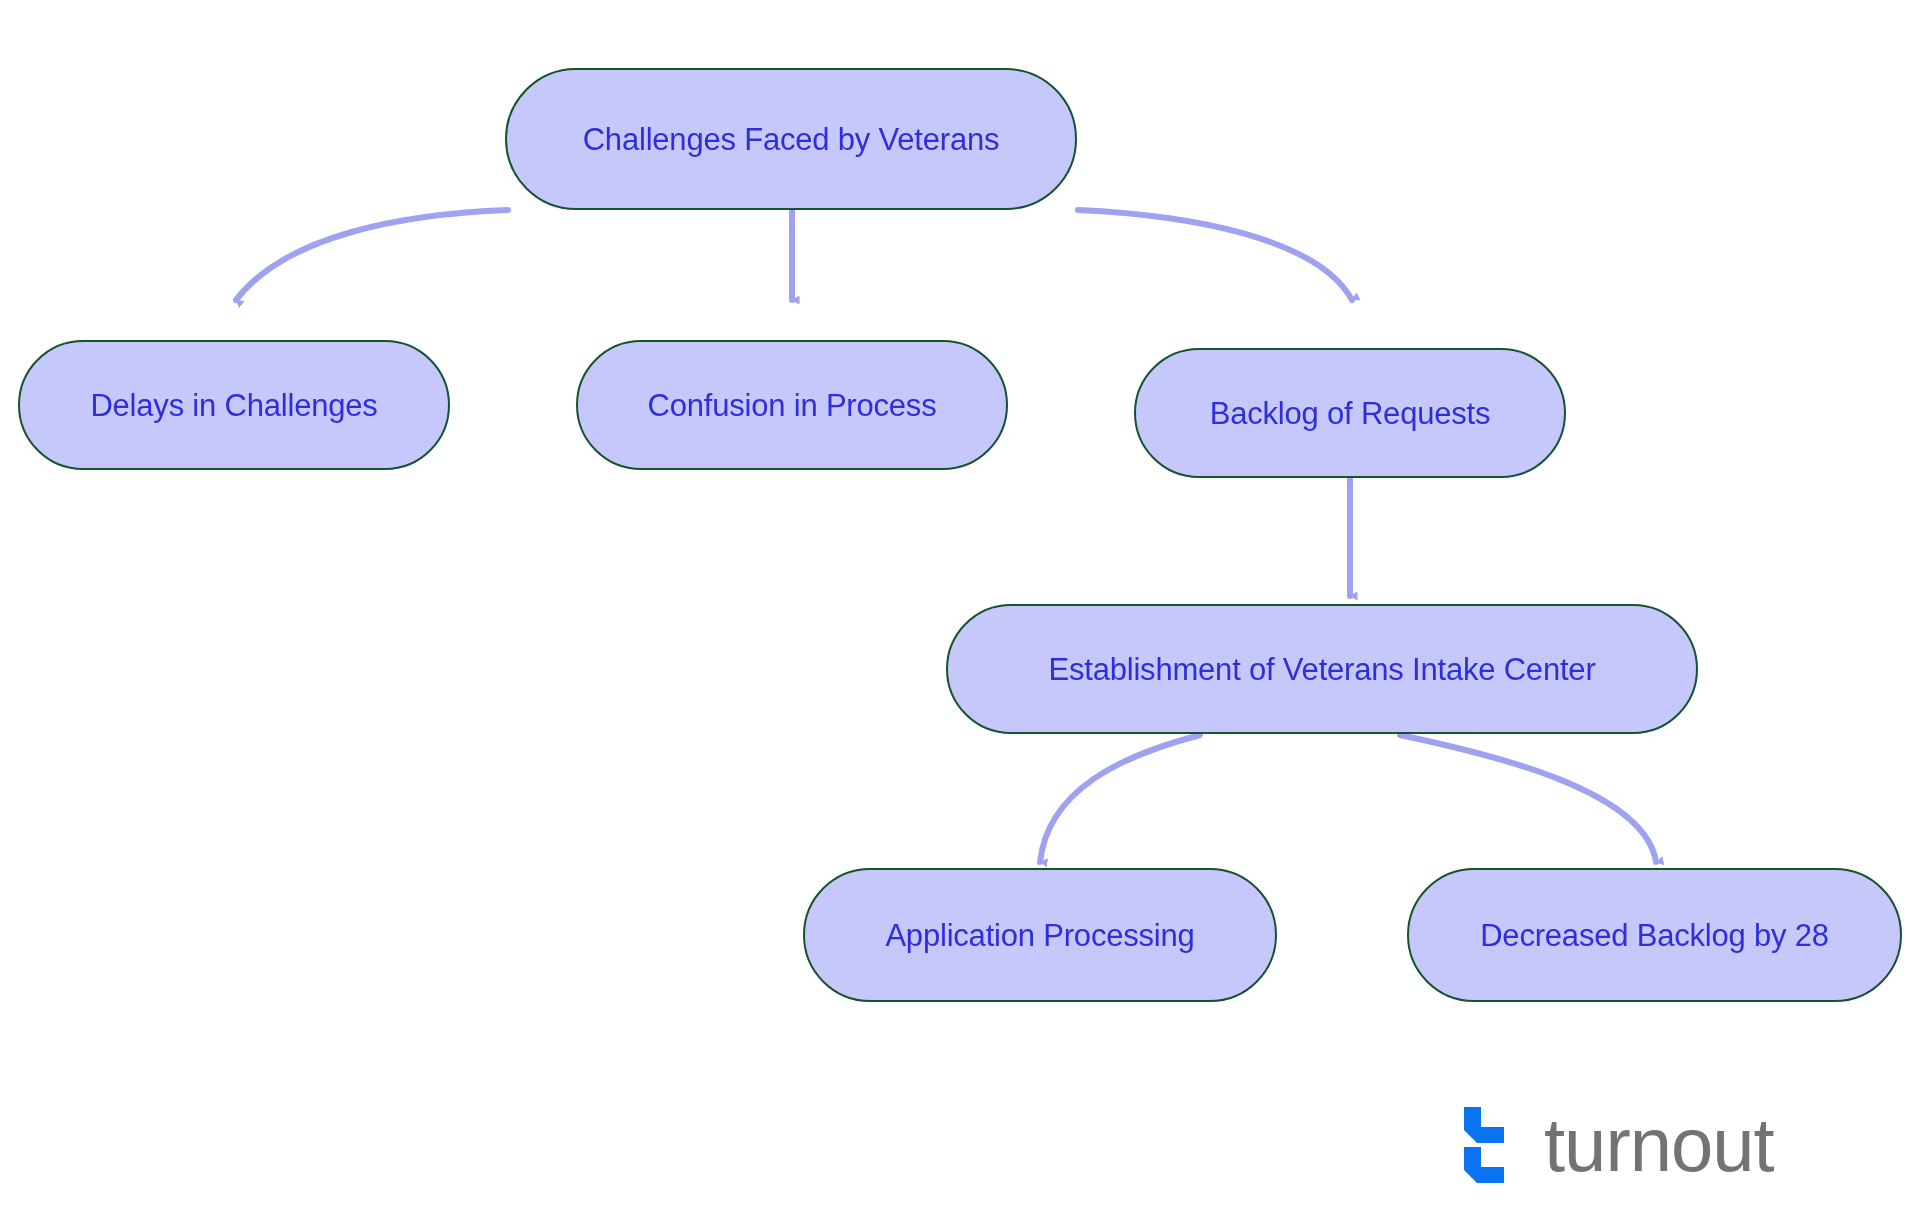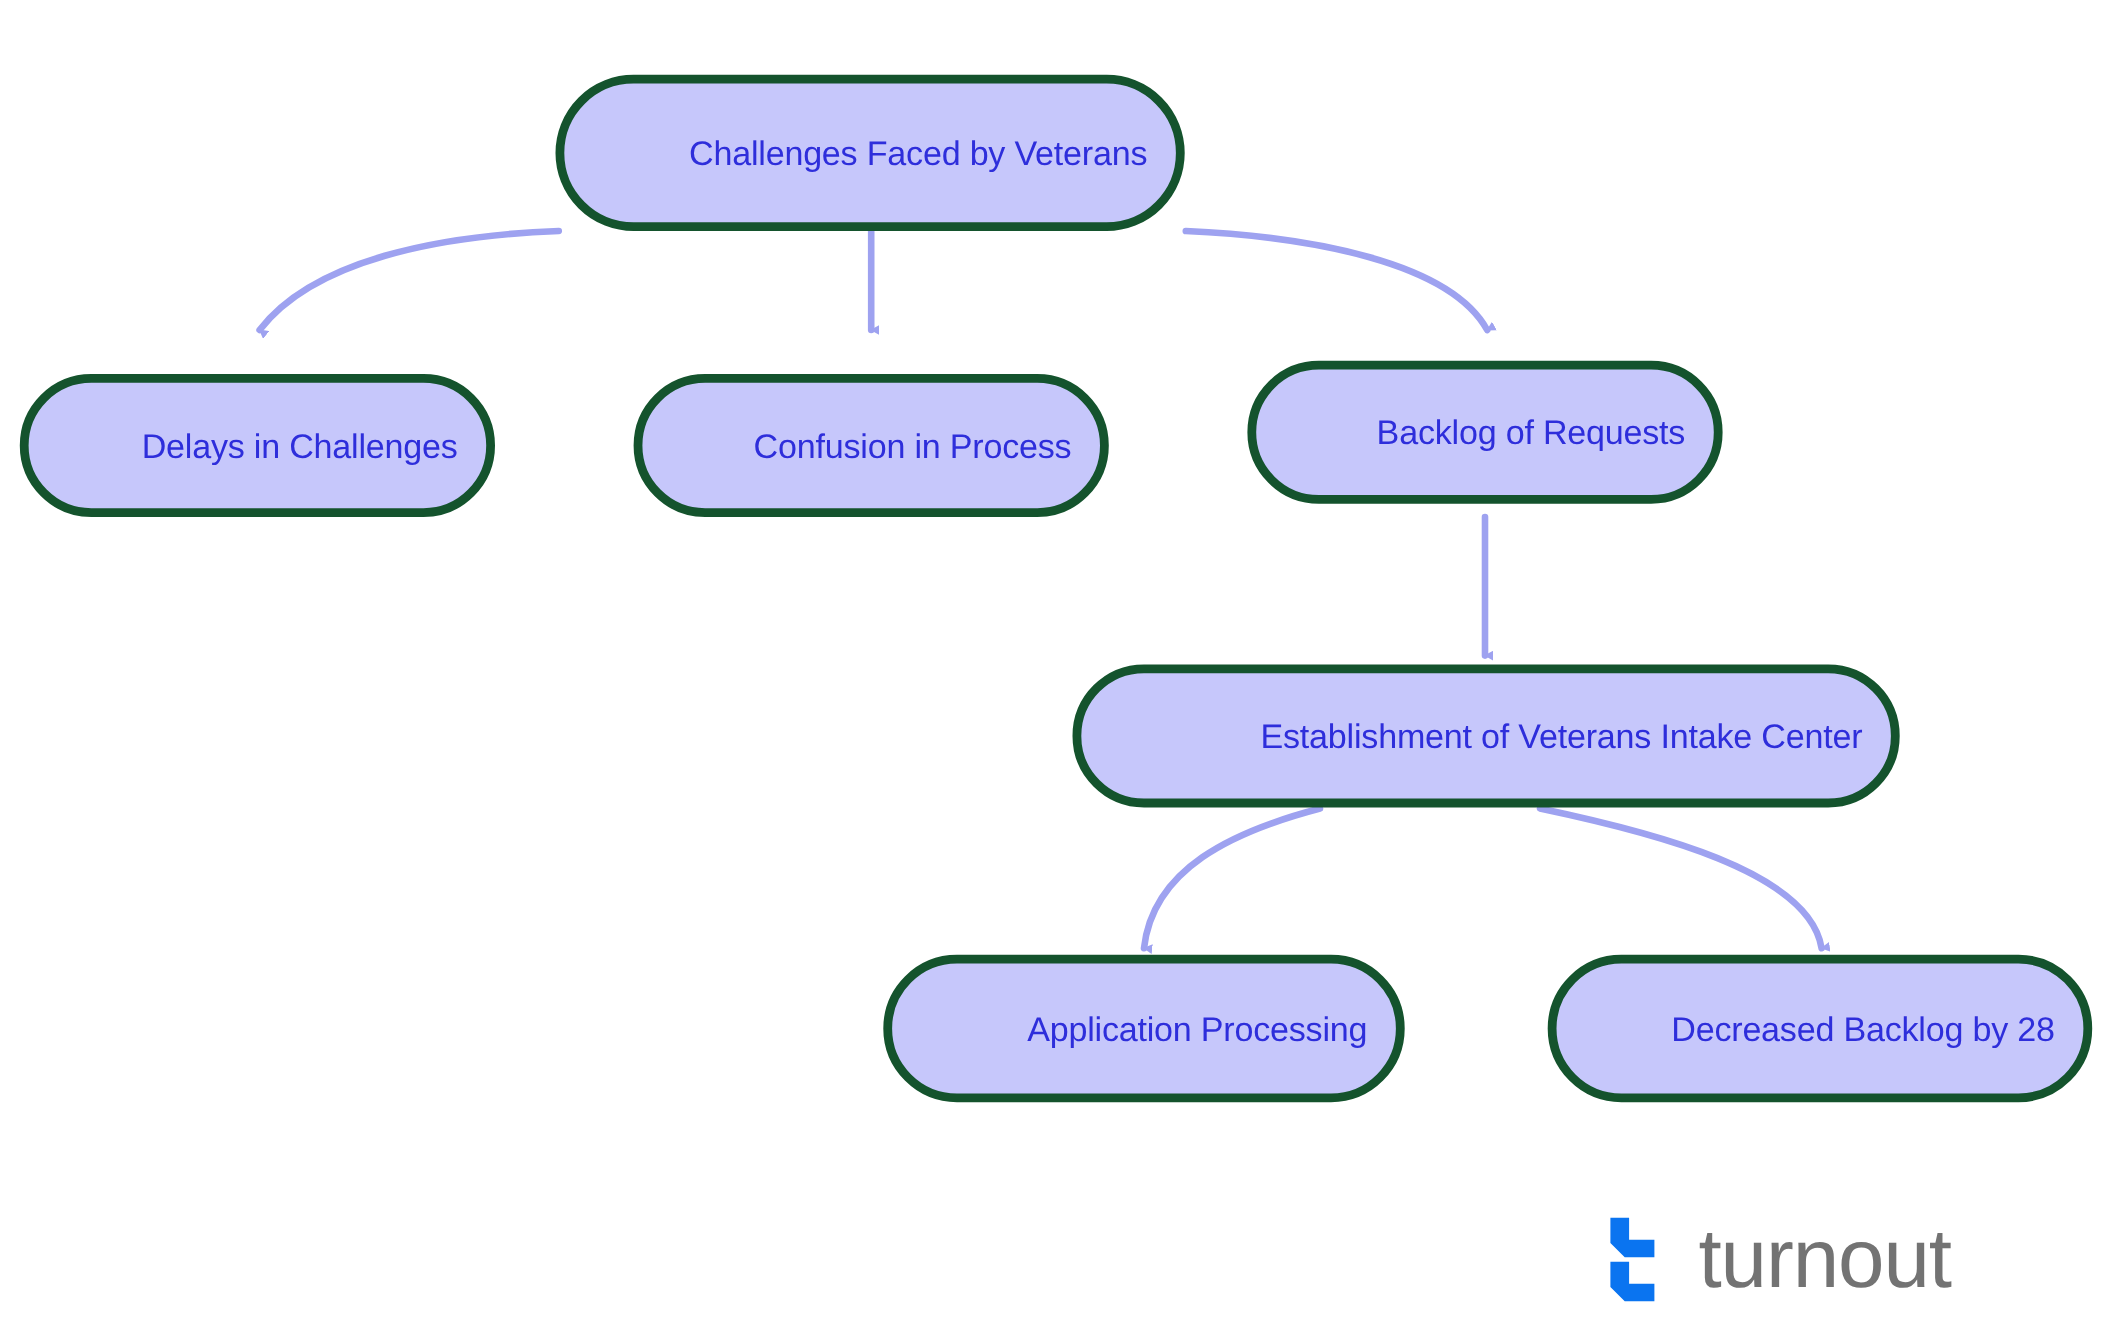--- a/index.html
+++ b/index.html
@@ -29,23 +29,23 @@
     width: 1920px;
     height: 1215px;
     pointer-events: none;
   }
 
   .node {
     position: absolute;
     box-sizing: border-box;
     display: flex;
     align-items: center;
-    justify-content: flex-end;
+    justify-content: center;
     background: #c6c7fb;
-    border: 8px solid #14532d;
+    border: 2px solid #14532d;
     border-radius: 999px;
     color: #2e2edb;
     font-family: "Liberation Sans", sans-serif;
     font-size: 31px;
     font-weight: 400;
     letter-spacing: -0.2px;
     line-height: 1;
     white-space: nowrap;
     padding: 0 26px;
   }
@@ -122,25 +122,25 @@
   </div>
 
   <div class="node" id="node-delays" style="left:18px; top:340px; width:432px; height:130px;">
     <span class="node-label">Delays in Challenges</span>
   </div>
 
   <div class="node" id="node-confusion" style="left:576px; top:340px; width:432px; height:130px;">
     <span class="node-label">Confusion in Process</span>
   </div>
 
-  <div class="node" id="node-backlog" style="left:1134px; top:328px; width:432px; height:130px;">
+  <div class="node" id="node-backlog" style="left:1134px; top:348px; width:432px; height:130px;">
     <span class="node-label">Backlog of Requests</span>
   </div>
 
-  <div class="node" id="node-intake" style="left:975px; top:604px; width:752px; height:130px;">
+  <div class="node" id="node-intake" style="left:946px; top:604px; width:752px; height:130px;">
     <span class="node-label">Establishment of Veterans Intake Center</span>
   </div>
 
   <div class="node" id="node-streamlined" style="left:803px; top:868px; width:474px; height:134px;">
     <span class="node-label">Application Processing</span>
   </div>
 
   <div class="node" id="node-decreased" style="left:1407px; top:868px; width:495px; height:134px;">
     <span class="node-label">Decreased Backlog by 28</span>
   </div>

